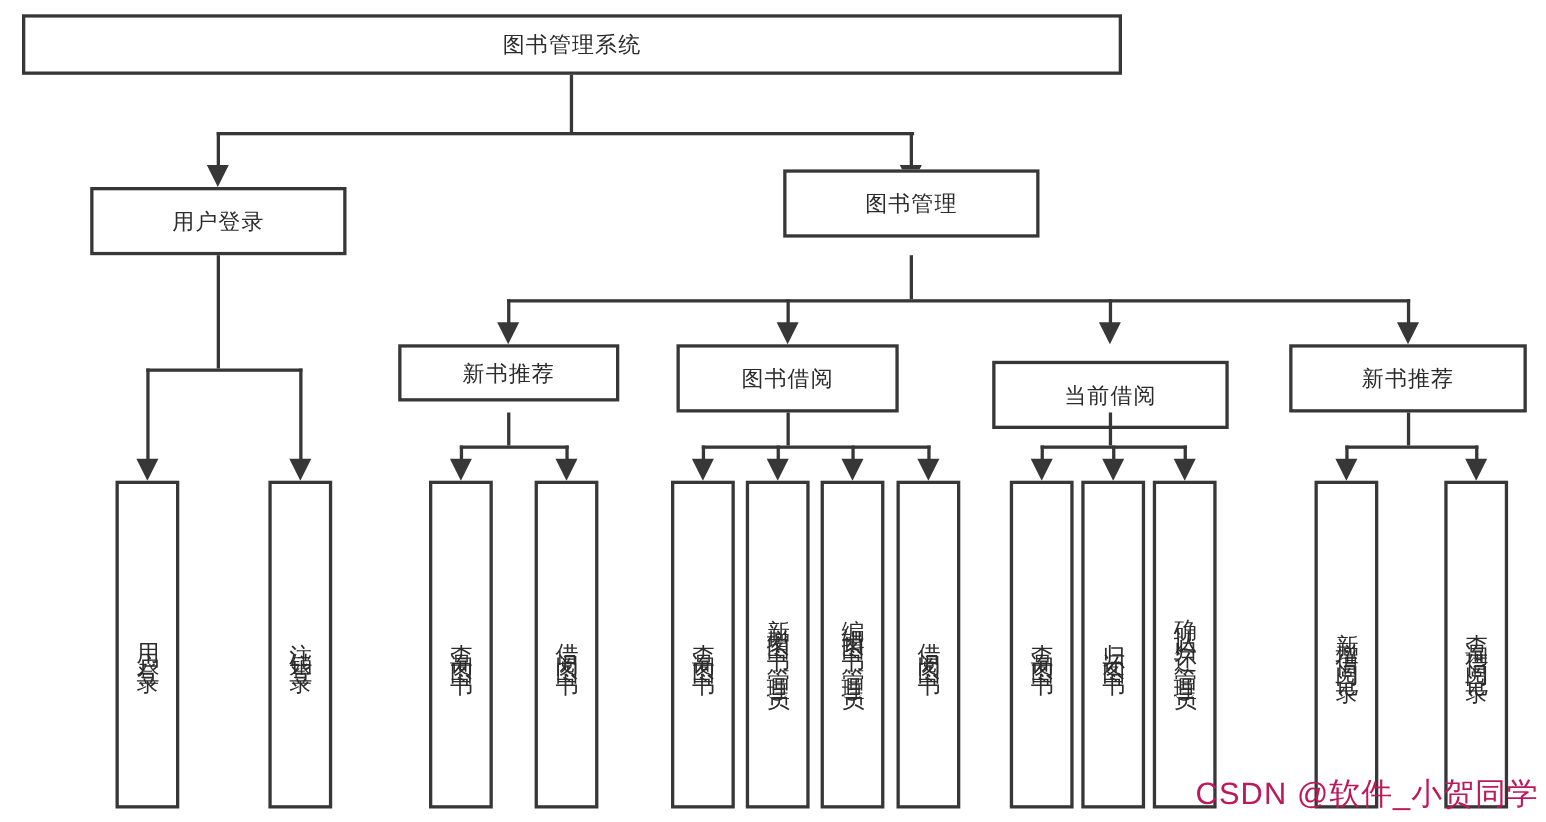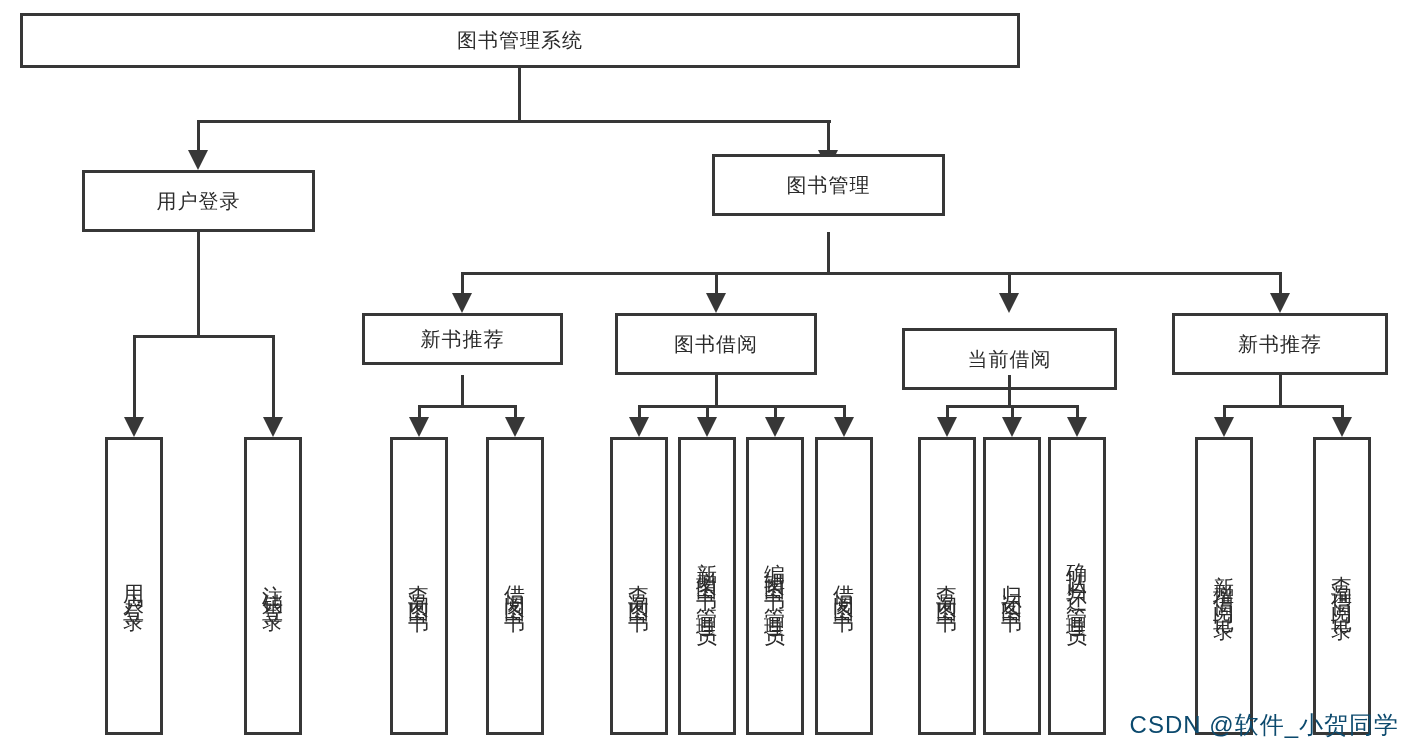--- a/index.html
+++ b/index.html
@@ -38,22 +38,22 @@
   .hline{position:absolute;height:3px;background:#373737;}
   .arrow{
     position:absolute;width:0;height:0;
     border-left:10px solid transparent;
     border-right:10px solid transparent;
     border-top:20px solid #373737;
   }
   .watermark{
     position:absolute;
     right:6px;bottom:6px;
-    font-size:24px;
-    color:#0c4a6e;
+    font-size:28px;
+    color:#be185d;
     letter-spacing:1px;
     z-index:10;
     white-space:nowrap;
   }
 </style>
 </head>
 <body>
 
 <div id="canvas">
 

